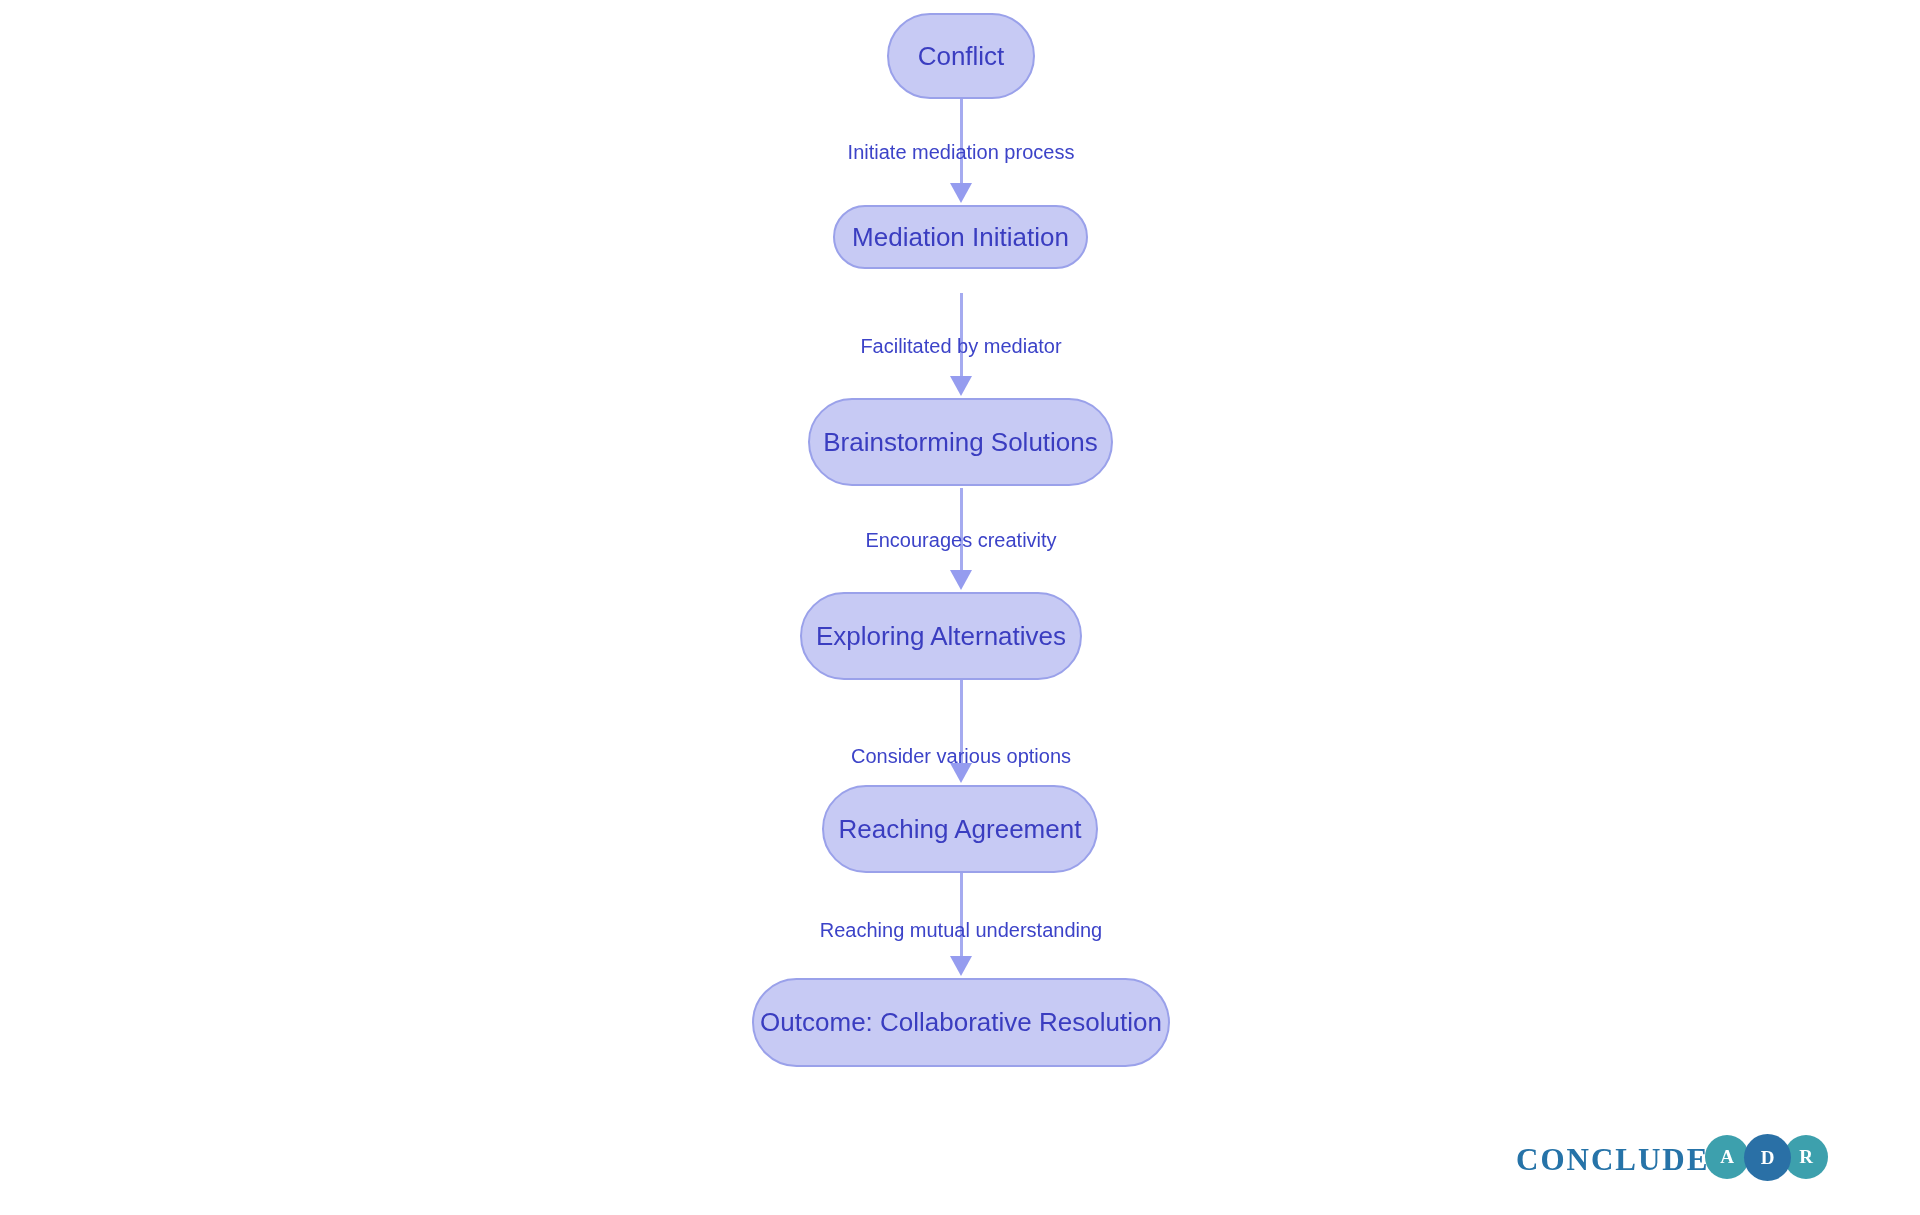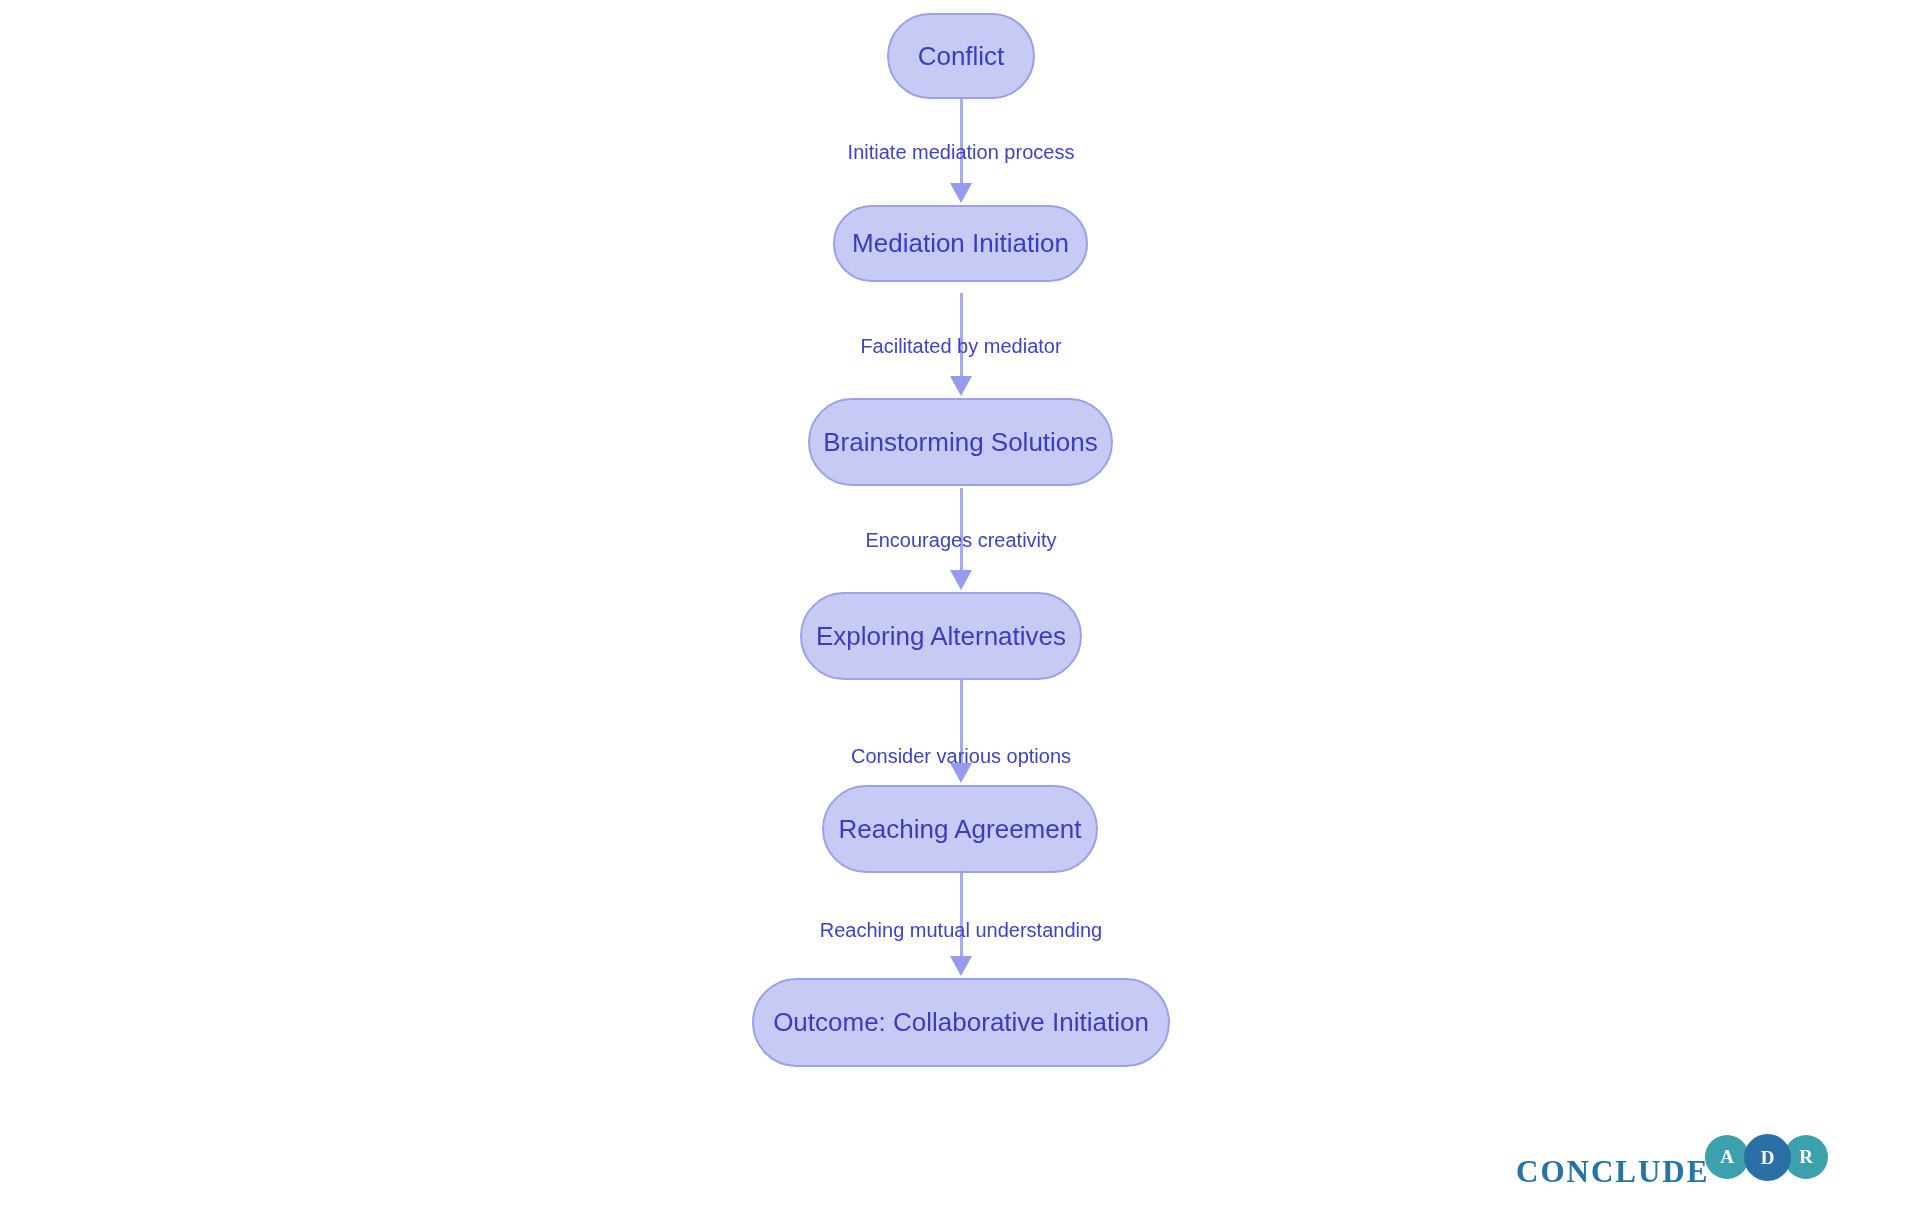--- a/index.html
+++ b/index.html
@@ -19,21 +19,21 @@
     justify-content: center;
     background: #c7caf4;
     border: 2px solid #9aa1ea;
     border-radius: 46px;
     color: #3a3dc0;
     font-size: 26px;
     white-space: nowrap;
     box-sizing: border-box;
   }
   .n1 { left: 887px; top: 13px;  width: 148px; height: 86px; }
-  .n2 { left: 833px; top: 205px; width: 255px; height: 77px; }
+  .n2 { left: 833px; top: 205px; width: 255px; height: 64px; }
   .n3 { left: 808px; top: 398px; width: 305px; height: 88px; }
   .n4 { left: 800px; top: 592px; width: 282px; height: 88px; }
   .n5 { left: 822px; top: 785px; width: 276px; height: 88px; }
   .n6 { left: 752px; top: 978px; width: 418px; height: 89px; }
 
   
   .edge-line {
     position: absolute;
     left: 960px;
     width: 3px;
@@ -79,21 +79,20 @@
   
   .logo-wordmark {
     position: absolute;
     left: 1516px;
     top: 1142px;
     font-family: "Liberation Serif", serif;
     font-weight: bold;
     font-size: 31px;
     letter-spacing: 2px;
     color: #2673a8;
-    margin-top: 12px;
   }
   .badge {
     position: absolute;
     width: 44px;
     height: 44px;
     border-radius: 50%;
     display: flex;
     align-items: center;
     justify-content: center;
     color: #ffffff;
@@ -108,21 +107,21 @@
 </head>
 <body>
 
 <div class="canvas">
 
   <div class="node n1">Conflict</div>
   <div class="node n2">Mediation Initiation</div>
   <div class="node n3">Brainstorming Solutions</div>
   <div class="node n4">Exploring Alternatives</div>
   <div class="node n5">Reaching Agreement</div>
-  <div class="node n6">Outcome: Collaborative Initiation</div>
+  <div class="node n6">Outcome: Collaborative Resolution</div>
 
   <div class="edge-line a1"></div>
   <div class="arrowhead h1"></div>
   <div class="edge-label l1">Initiate mediation process</div>
 
   <div class="edge-line a2"></div>
   <div class="arrowhead h2"></div>
   <div class="edge-label l2">Facilitated by mediator</div>
 
   <div class="edge-line a3"></div>

